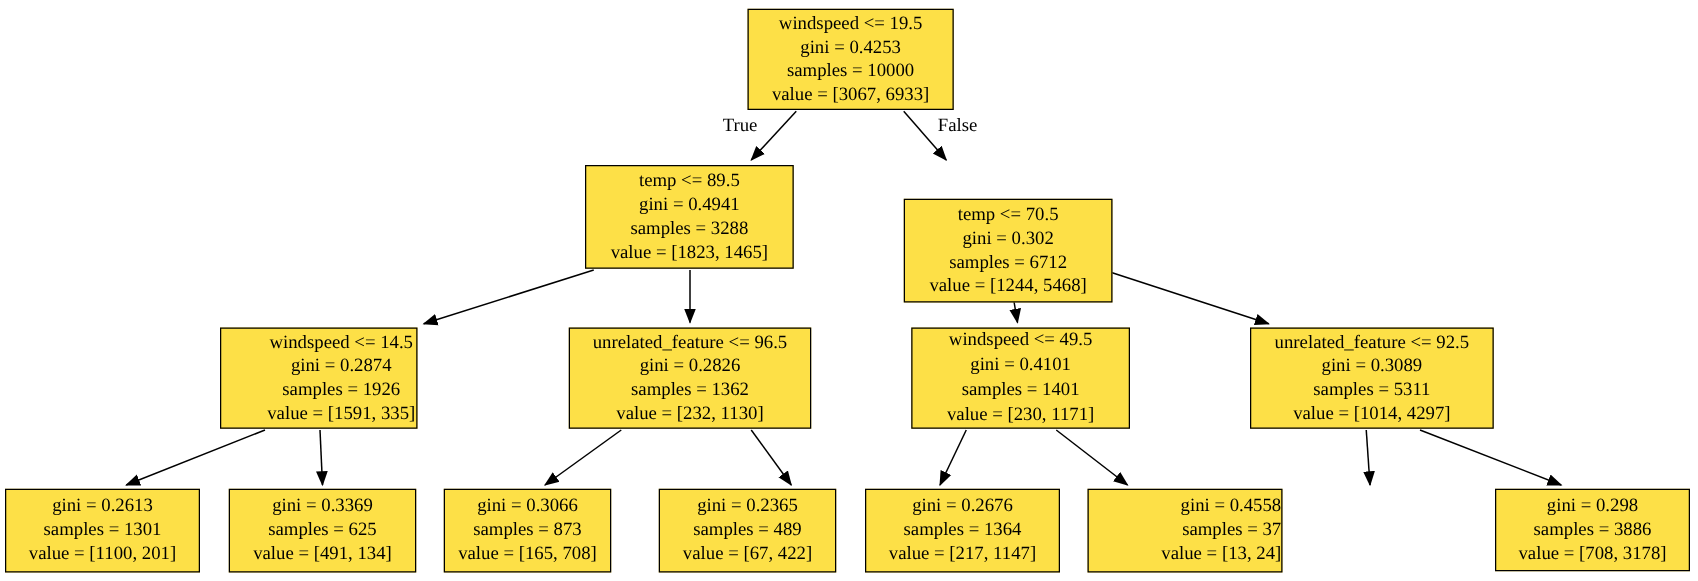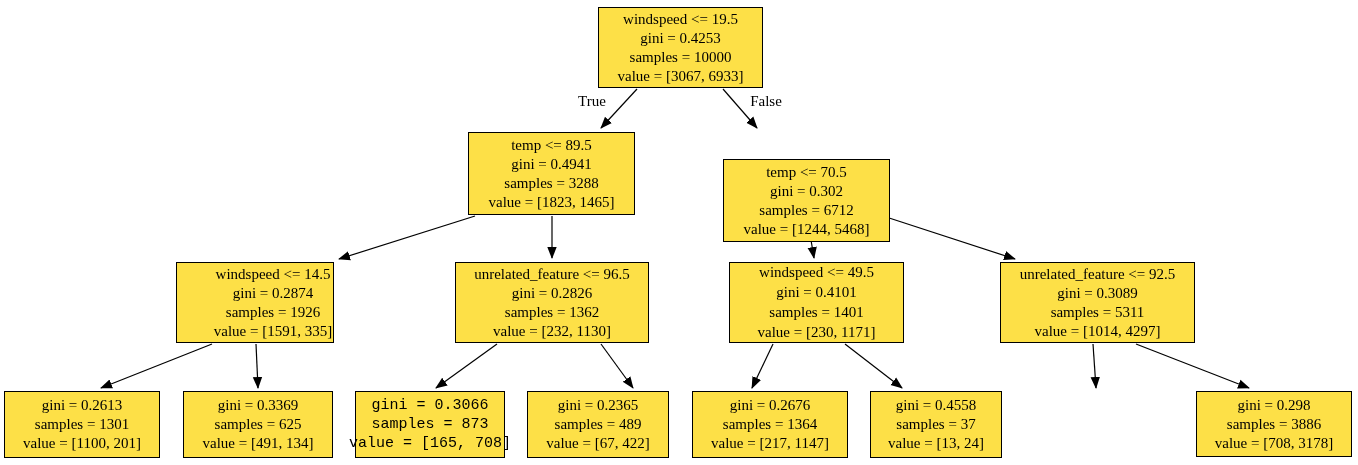--- a/index.html
+++ b/index.html
@@ -46,24 +46,24 @@
   
   #nd-root   { left: 598px;  top: 7px;   width: 165px; height: 81px; }
   #nd-true   { left: 468px;  top: 132px; width: 167px; height: 83px; }
   #nd-false  { left: 723px;  top: 132px; width: 167px; height: 83px; margin-top: 27px; }
   #nd-tt     { left: 176px;  top: 262px; width: 158px; height: 81px; padding-left: 36px; }
   #nd-tf     { left: 455px;  top: 262px; width: 194px; height: 81px; }
   #nd-ft     { left: 729px;  top: 262px; width: 175px; height: 81px; justify-content: space-between; }
   #nd-ff     { left: 1000px; top: 262px; width: 195px; height: 81px; }
   #nd-leaf1  { left: 4px;    top: 391px; width: 156px; height: 67px; }
   #nd-leaf2  { left: 183px;  top: 391px; width: 150px; height: 67px; }
-  #nd-leaf3  { left: 355px;  top: 391px; width: 150px; height: 67px; font-family: Liberation Mono, monospace; }
+  #nd-leaf3  { left: 355px;  top: 391px; width: 134px; height: 67px; }
   #nd-leaf4  { left: 527px;  top: 391px; width: 142px; height: 67px; }
   #nd-leaf5  { left: 692px;  top: 391px; width: 156px; height: 67px; }
-  #nd-leaf6  { left: 870px;  top: 391px; width: 132px; height: 67px; }
+  #nd-leaf6  { left: 870px;  top: 391px; width: 156px; height: 67px; align-items: flex-end; }
   #nd-leaf7  { left: 1017px; top: 391px; width: 163px; height: 67px; }
   #nd-leaf8  { left: 1196px; top: 391px; width: 156px; height: 66px; }
   #lbl-true  { left: 592px;  top: 93px; }
   #lbl-false { left: 766px;  top: 93px; }
 </style>
 </head>
 <body>
 
 <div id="canvas">
 

